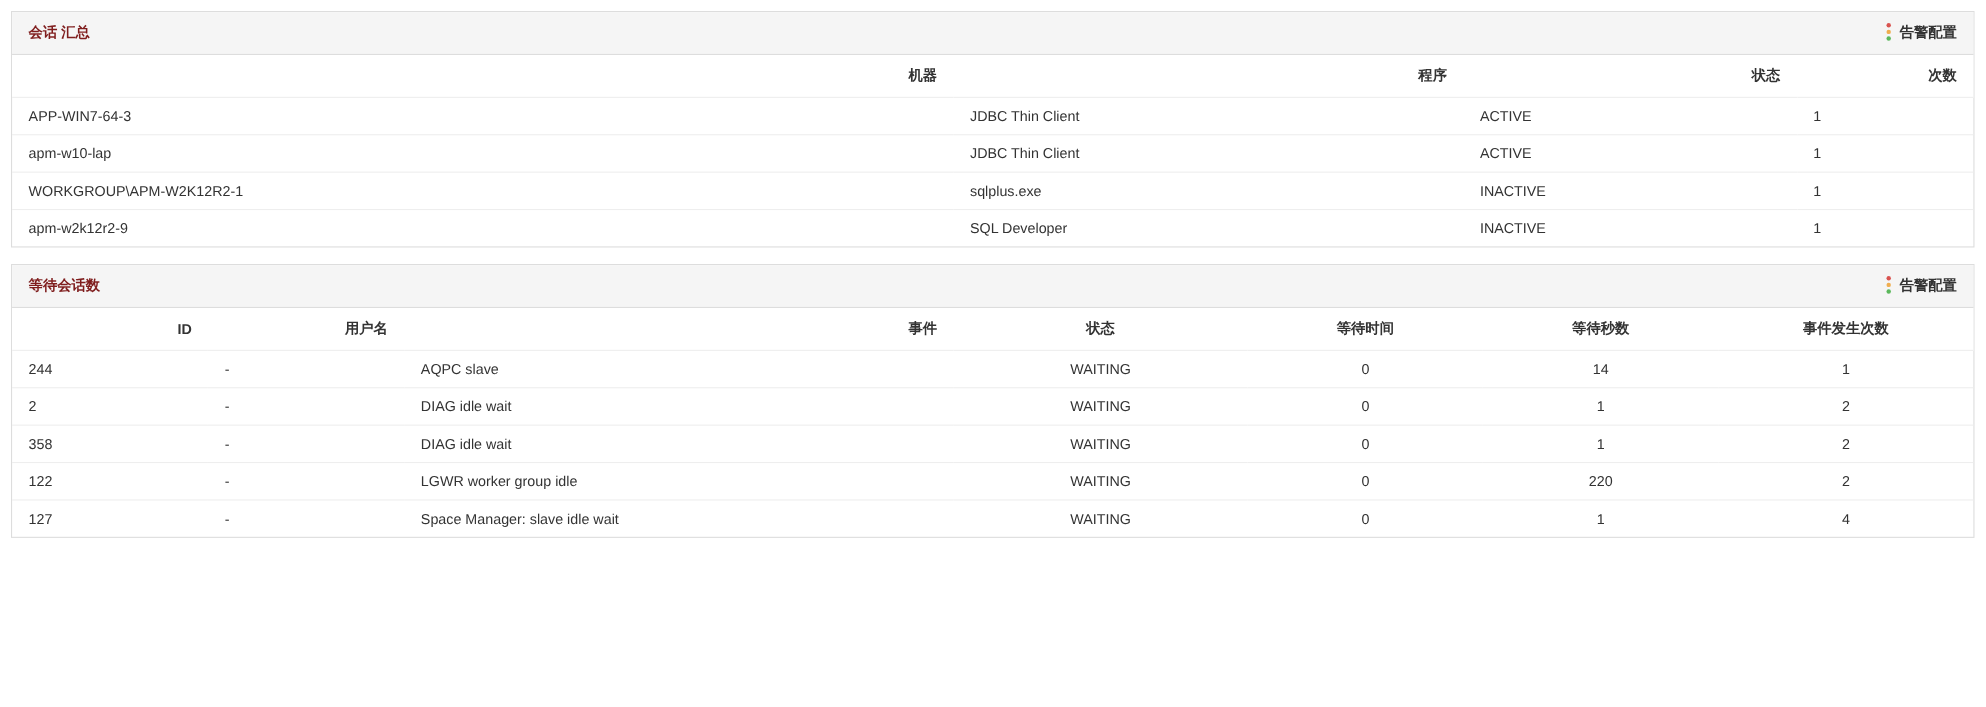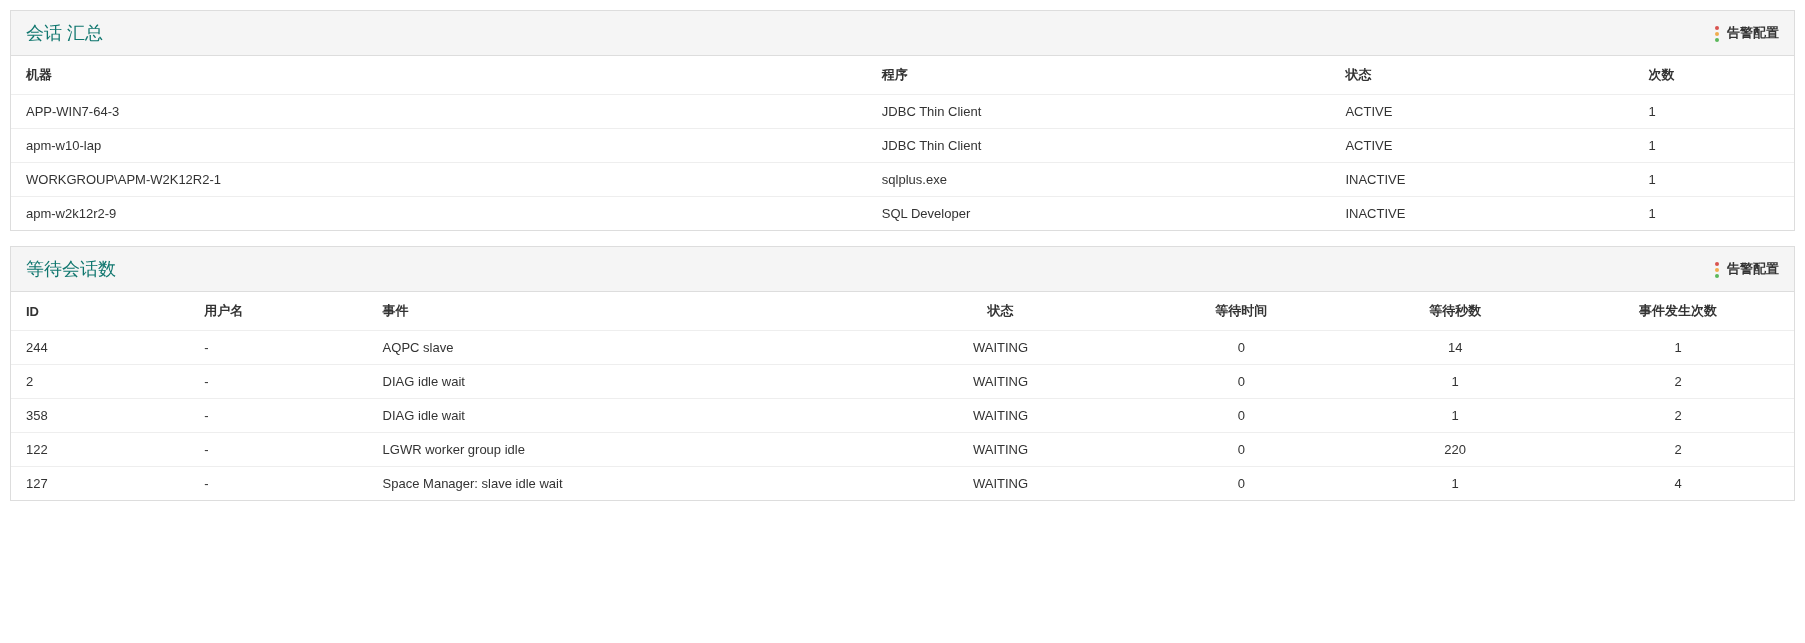--- a/index.html
+++ b/index.html
@@ -20,27 +20,27 @@
     }
     .panel-header {
       background: #f5f5f5;
       border-bottom: 1px solid #ddd;
       padding: 10px 15px;
       display: flex;
       justify-content: space-between;
       align-items: center;
     }
     .panel-title {
-      font-weight: normal;
-      font-size: 18px;
-      color: #0f766e;
+      font-weight: bold;
+      font-size: 13px;
+      color: #7f1d1d;
     }
     .alarm-config {
       display: flex;
-      align-items: flex-end;
+      align-items: flex-start;
       gap: 8px;
       cursor: pointer;
       font-size: 13px;
       color: #333;
       font-weight: bold;
     }
     .alarm-icon {
       display: inline-flex;
       flex-direction: column;
       gap: 2px;
@@ -54,21 +54,21 @@
     .alarm-icon .dot.orange { background: #f0ad4e; }
     .alarm-icon .dot.green { background: #5cb85c; }
     table {
       width: 100%;
       border-collapse: collapse;
     }
     thead tr {
       background: #fff;
     }
     th {
-      text-align: left;
+      text-align: right;
       padding: 10px 15px;
       font-weight: bold;
       font-size: 13px;
       color: #333;
     }
     td {
       padding: 9px 15px;
       border-top: 1px solid #eee;
       font-size: 13px;
       color: #333;

